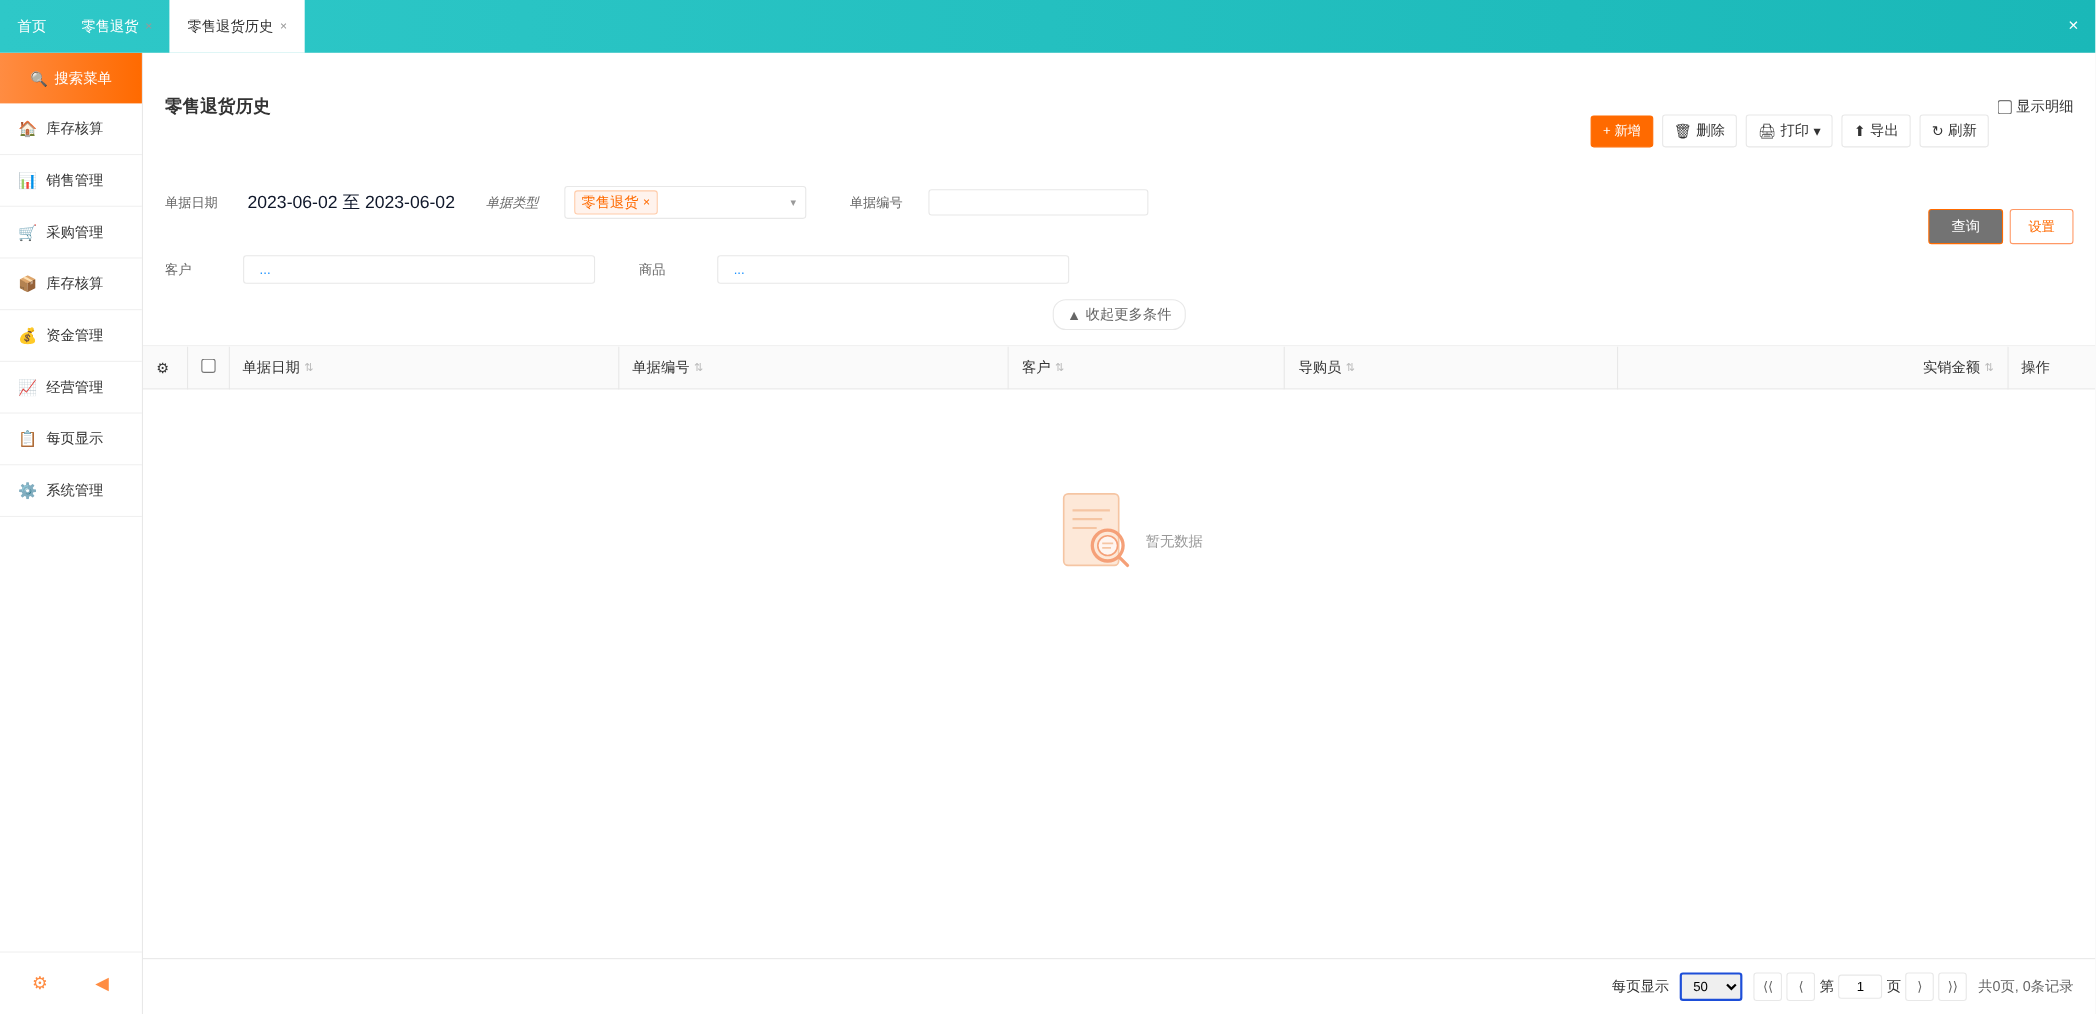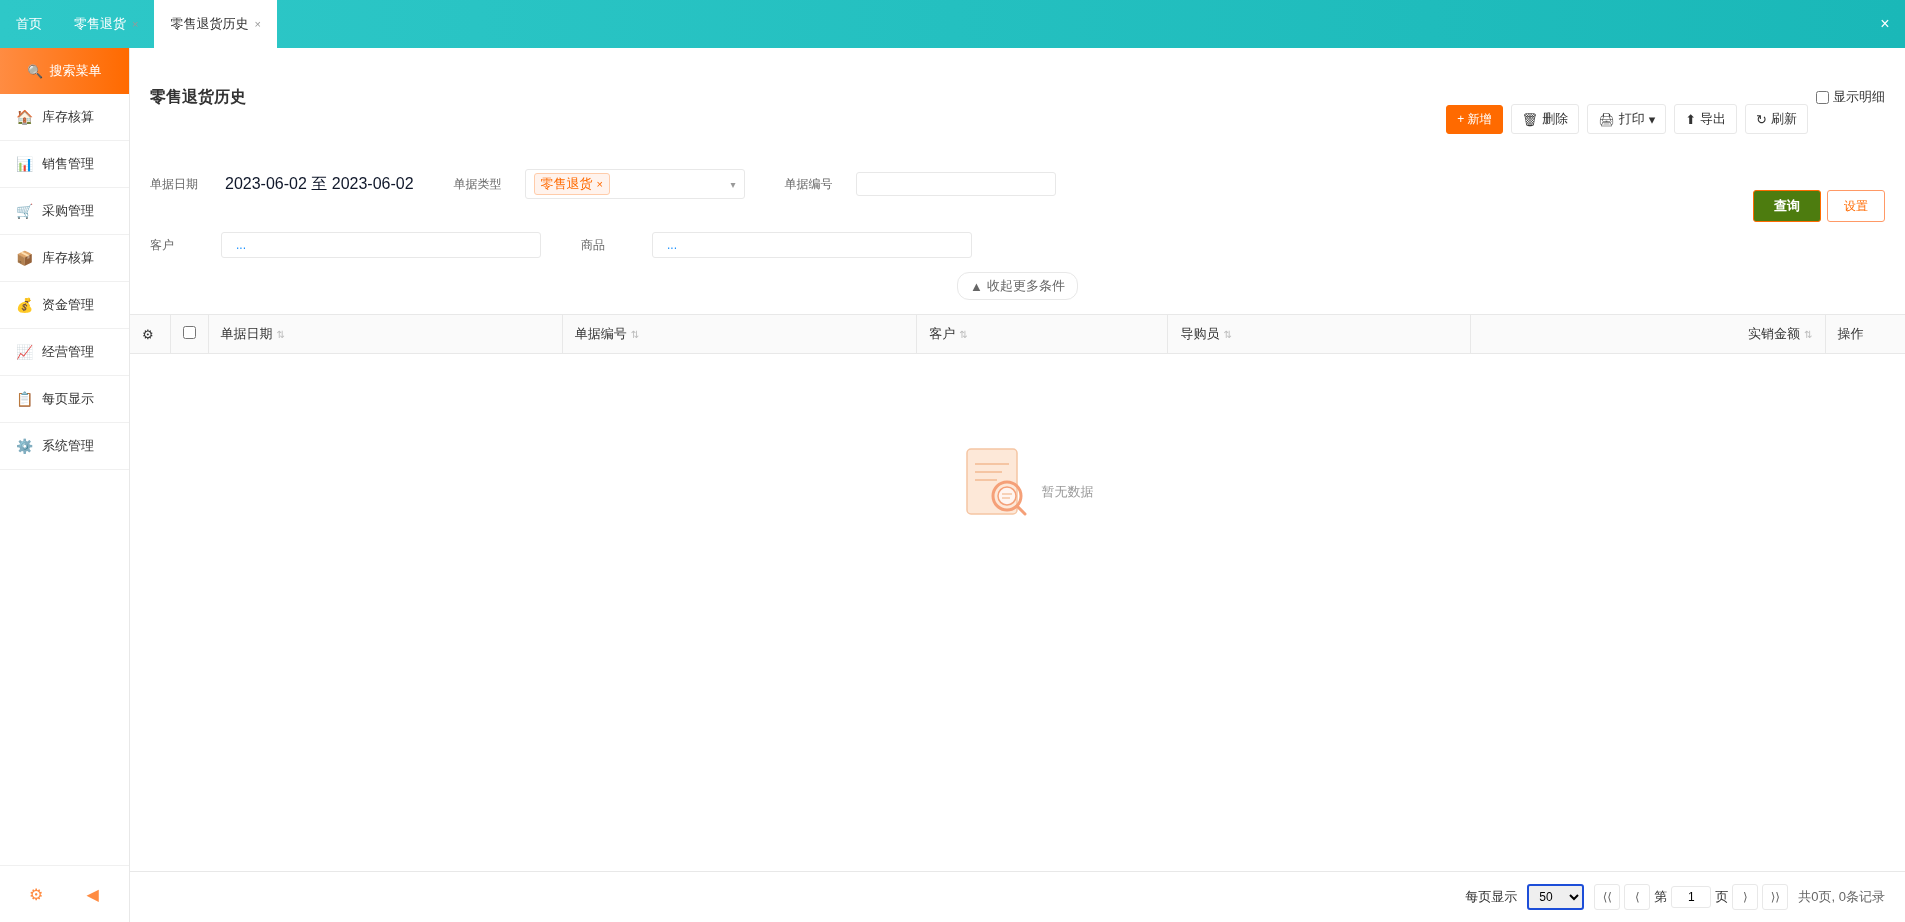--- a/index.html
+++ b/index.html
@@ -158,26 +158,25 @@
       color: #333;
       font-size: 12px;
       margin-top: 44px;
     }
     .toolbar-btn.primary {
       background: #ff6a00;
       color: white;
       border-color: #ff6a00;
     }
     .toolbar-btn.query-btn {
-      background: #4d7c0f;
+      background: #737373;
       color: white;
       border-color: #ff6a00;
       padding: 6px 20px;
       font-size: 13px;
-      font-weight: bold;
     }
     .toolbar-btn.settings-btn {
       background: white;
       color: #ff6a00;
       border-color: #ff9966;
       padding: 6px 16px;
     }
     .checkbox-label {
       display: flex;
       align-items: center;
@@ -488,21 +487,21 @@
           </label>
         </div>
       </div>
 
       <div class="filter-section" style="padding: 0; background: transparent;">
 
         <div class="filter-row">
           <span class="filter-label">单据日期</span>
           <span class="date-range">2023-06-02 至 2023-06-02</span>
 
-          <span class="filter-label" style="margin-left:24px;">单据类型</span>
+          <span class="filter-label" style="margin-left:12px;font-style:italic;">单据类型</span>
           <div class="tag-select" style="min-width:220px;">
             <div>
               <span class="tag-item">
                 <span>零售退货</span>
                 <span class="tag-close">×</span>
               </span>
             </div>
             <span class="select-arrow">▾</span>
           </div>
 

